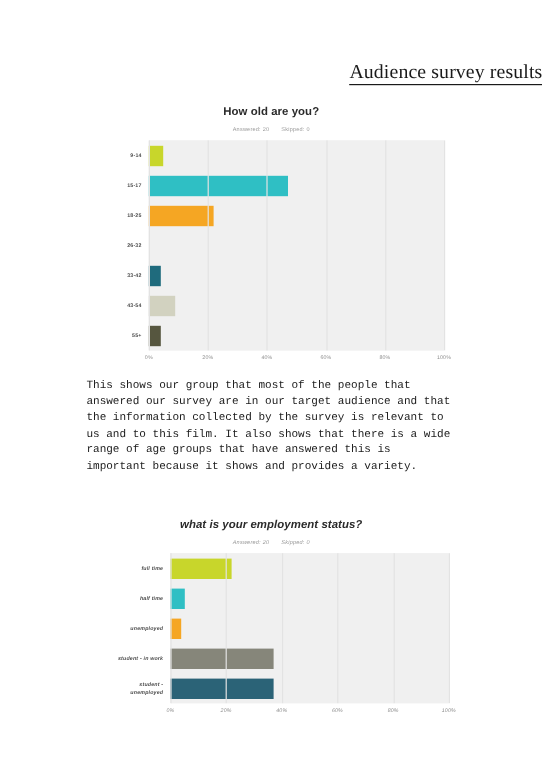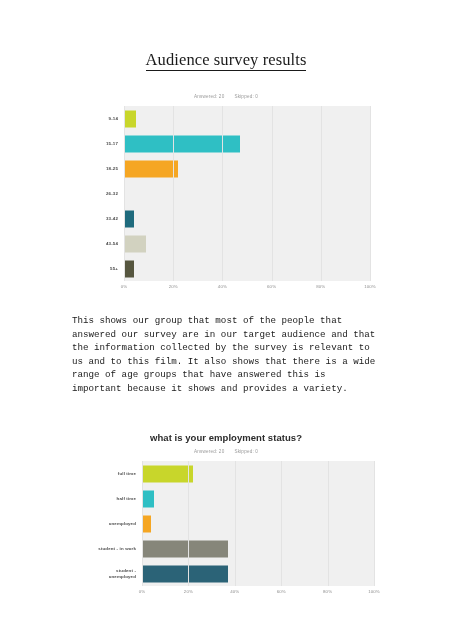--- a/index.html
+++ b/index.html
@@ -15,21 +15,21 @@
     overflow: hidden;
     font-family: "Liberation Sans", sans-serif;
   }
 
   
   .doc-title {
     position: absolute;
     top: 50px;
     left: 0;
     width: 452px;
-    text-align: center;
+    text-align: right;
     font-family: "Liberation Serif", serif;
     font-size: 16.5px;
     color: #1a1a1a;
     letter-spacing: 0.1px;
   }
   .doc-title span {
     border-bottom: 1px solid #1a1a1a;
     padding-bottom: 1px;
   }
 
@@ -137,20 +137,21 @@
 </head>
 <body>
 
 <div class="page">
 
   <div class="doc-title">
     <span>Audience survey results</span>
   </div>
 
   <div class="survey" id="chart-0" style="top: 88px;">
+      <div class="survey-title">How old are you?</div>
       <div class="survey-meta"><span>Answered: 20</span><span class="meta-gap"></span><span>Skipped: 0</span></div>
       <div class="plot-wrap">
         <div class="plot-rows">
           <div class="plot-bg" style="left: 124px; width: 246px;"></div>
           <div class="row">
             <div class="row-label" style="width: 40px; margin-left: 78px;">9-14</div>
             <div class="row-track" style="width: 246px;">
               <div class="bar" style="width: 12.3px; background: rgb(200, 214, 43);"></div>
             </div>
           </div>
@@ -201,21 +202,21 @@
           <div class="axis-tick" style="left: 222.4px;">40%</div>
           <div class="axis-tick" style="left: 271.6px;">60%</div>
           <div class="axis-tick" style="left: 320.8px;">80%</div>
           <div class="axis-tick" style="left: 370px;">100%</div>
         </div>
       </div>
     </div>
 
   <div class="body-text" id="para-0" style="top: 314px; font-family: Liberation Mono, monospace;">This shows our group that most of the people that answered our survey are in our target audience and that the information collected by the survey is relevant to us and to this film. It also shows that there is a wide range of age groups that have answered this is important because it shows and provides a variety.</div>
 
-  <div class="survey" id="chart-1" style="top: 432px;">
+  <div class="survey" id="chart-1" style="top: 432px; font-style: italic;">
       <div class="survey-title">what is your employment status?</div>
       <div class="survey-meta"><span>Answered: 20</span><span class="meta-gap"></span><span>Skipped: 0</span></div>
       <div class="plot-wrap">
         <div class="plot-rows">
           <div class="plot-bg" style="left: 142px; width: 232px;"></div>
           <div class="row">
             <div class="row-label" style="width: 48px; margin-left: 88px;">full time</div>
             <div class="row-track" style="width: 232px;">
               <div class="bar" style="width: 51.04px; background: rgb(200, 214, 43);"></div>
             </div>

